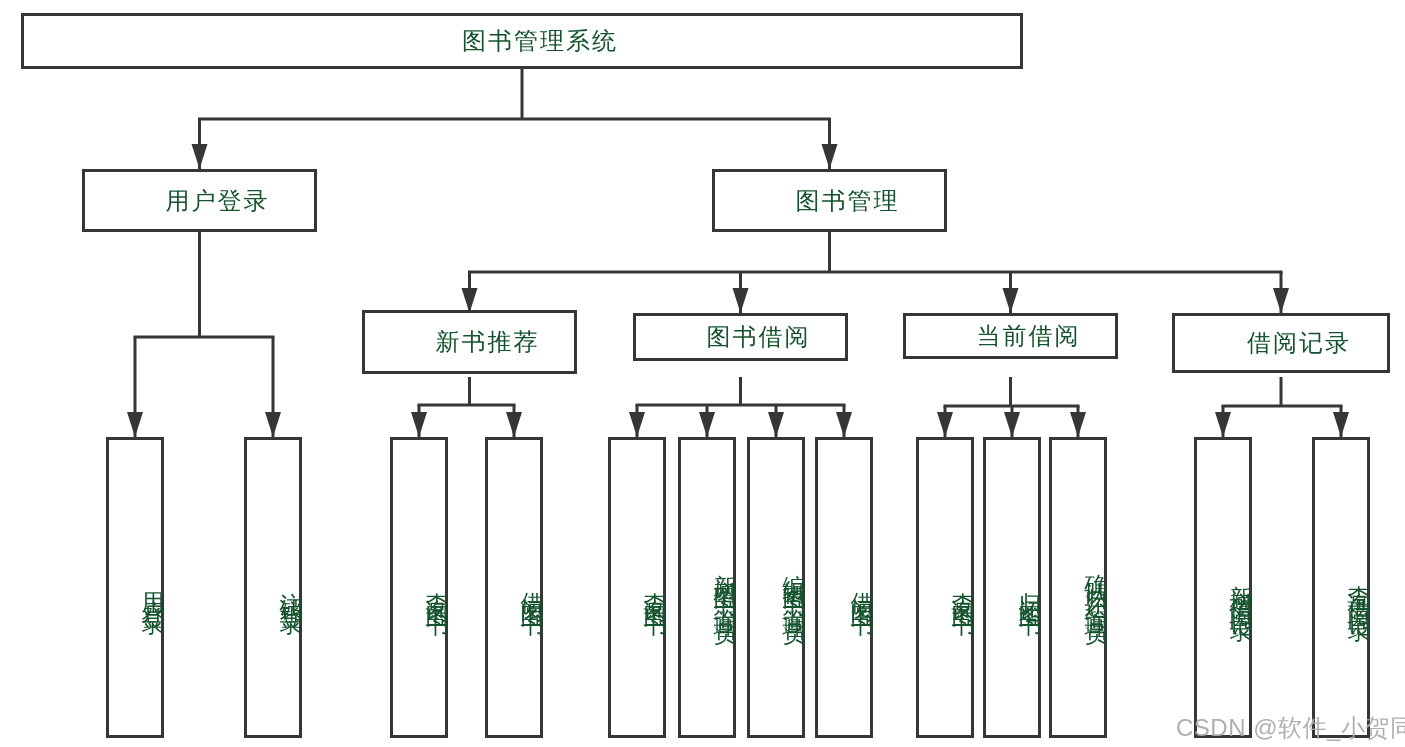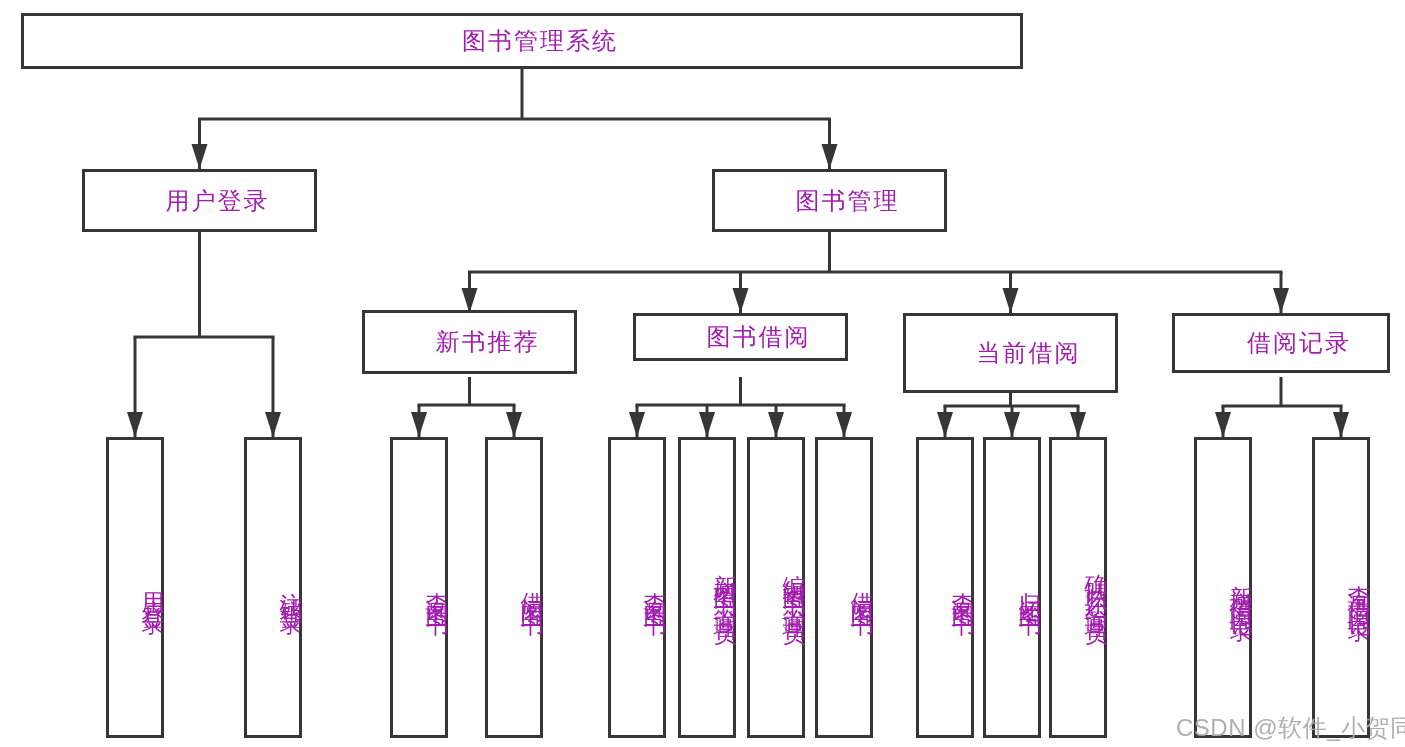--- a/index.html
+++ b/index.html
@@ -19,21 +19,21 @@
     position: absolute;
     left: 0;
     top: 0;
     z-index: 1;
   }
   .node {
     position: absolute;
     box-sizing: border-box;
     background: #ffffff;
     border: 3px solid #363636;
-    color: #a21caf;
+    color: #14532d;
     display: flex;
     align-items: center;
     justify-content: center;
     z-index: 2;
     text-align: center;
     padding-left: 36px;
   }
   .node.h {
     font-size: 24px;
     letter-spacing: 2px;
@@ -114,21 +114,21 @@
     </g>
   </svg>
 
   <div class="node h" style="left:21px; top:13px; width:1002px; height:56px;">图书管理系统</div>
 
   <div class="node h" style="left:82px; top:169px; width:235px; height:63px;">用户登录</div>
   <div class="node h" style="left:712px; top:169px; width:235px; height:63px;">图书管理</div>
 
   <div class="node h" style="left:362px; top:310px; width:215px; height:64px;">新书推荐</div>
   <div class="node h" style="left:633px; top:313px; width:215px; height:48px;">图书借阅</div>
-  <div class="node h" style="left:903px; top:313px; width:215px; height:80px;">当前借阅</div>
+  <div class="node h" style="left:903px; top:313px; width:215px; height:46px;">当前借阅</div>
   <div class="node h" style="left:1172px; top:313px; width:218px; height:60px;">借阅记录</div>
 
   <div class="node v" style="left:106px; top:437px; width:58px; height:301px;">用户登录</div>
   <div class="node v" style="left:244px; top:437px; width:58px; height:301px;">注销登录</div>
 
   <div class="node v" style="left:390px; top:437px; width:58px; height:301px;">查询图书</div>
   <div class="node v" style="left:485px; top:437px; width:58px; height:301px;">借阅图书</div>
 
   <div class="node v" style="left:608px; top:437px; width:58px; height:301px;">查询图书</div>
   <div class="node v" style="left:678px; top:437px; width:58px; height:301px;">新增图书（管理员）</div>

